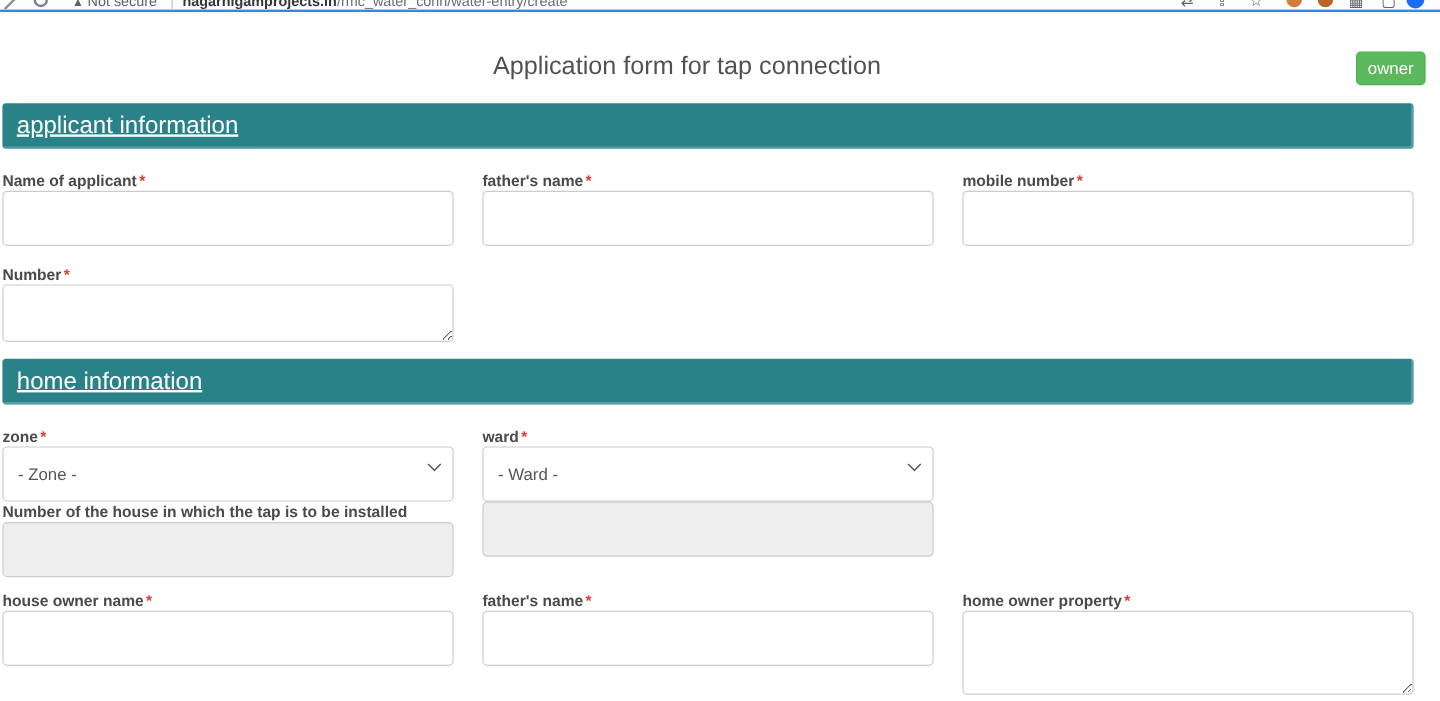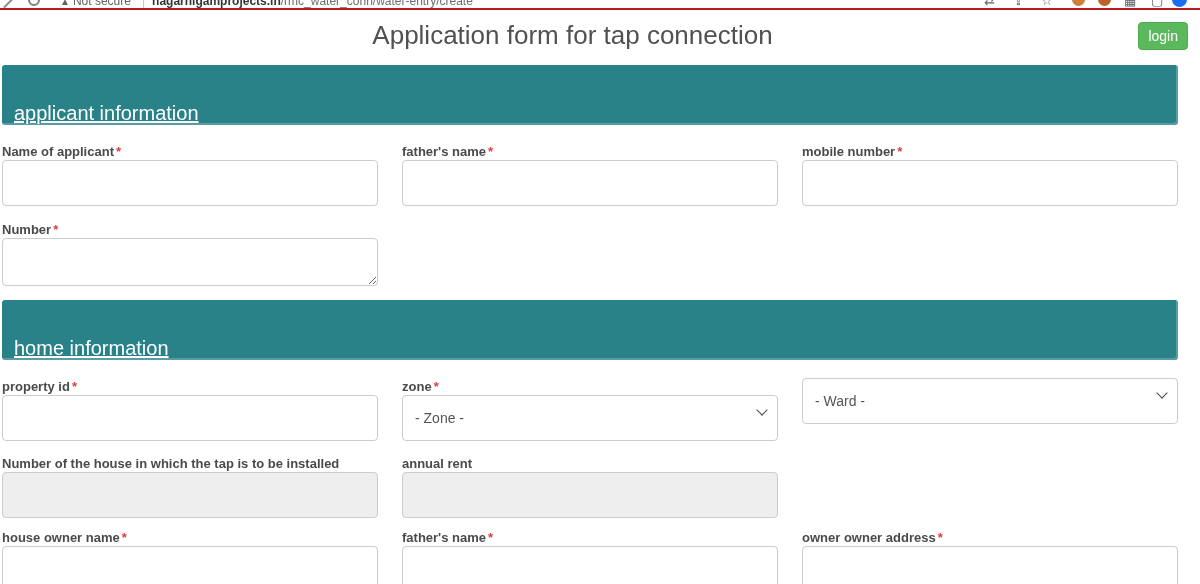--- a/index.html
+++ b/index.html
@@ -6,61 +6,61 @@
     --teal:#2a8289; --login_green:#5cb85c; --login_border:#4cae4c;
     --required_red:#e23b3b; --label_gray:#4a4a4a; --title_gray:#515151;
     --input_border:#cccccc; --disabled_bg:#eeeeee;
   }
   *{box-sizing:border-box; margin:0; padding:0;}
   html,body{width:1200px; height:584px; overflow:hidden; background:#fff;
     font-family:"Liberation Sans", sans-serif;}
 
   
   .browser-bar{position:relative; height:10px; background:#fdfdfd;
-    border-bottom:2px solid #b91c1c; overflow:hidden; color:#5f6368;text-align:center;}
+    border-bottom:2px solid #3b82f6; overflow:hidden; color:#5f6368;text-align:center;}
   .browser-bar .abs{position:absolute;}
   .fwd{left:2px; top:2px; width:13px; height:2px; background:#8a8d91;
     transform:rotate(-45deg);}
   .reload{left:28px; top:-6px; width:12px; height:12px; border:2px solid #7d8084;
     border-radius:50%;}
   .addr{left:60px; top:-6px; font-size:12px; white-space:nowrap;}
   .warn{font-size:10px; color:#5f6368;}
   .sec{color:#5f6368; margin:0 4px 0 3px;}
   .sep{color:#c3c6ca; margin:0 7px;}
   .domain{color:#33373b; font-weight:bold;}
   .path{color:#6a6e73;}
   .ricon{top:-7px; font-size:13px; color:#5f6368;}
   .circ{width:13px; height:13px; border-radius:50%;}
   .ext1{left:1072px; top:-7px; background:#d07f3a;}
   .ext2{left:1098px; top:-7px; background:#b9642a;}
   .avatar{left:1172px; top:-8px; width:15px; height:15px; background:#1b6ef3;}
 
   
   .titlebar{position:relative;}
-  .page-title{width:1145px; text-align:center; margin-top:5px;
-    font-size:26px; font-weight:400; color:var(--title_gray); line-height:40px;}
+  .page-title{width:1145px; text-align:center; margin-top:26px;
+    font-size:21px; font-weight:400; color:var(--title_gray); line-height:40px;}
   .login-btn{position:absolute; top:7px; right:12px;
     background:var(--login_green); border:1px solid var(--login_border);
     color:#fff; font-size:14px; padding:5px 9px; border-radius:4px; cursor:pointer;
     font-family:"Liberation Sans", sans-serif;}
 
   
   .content{margin-left:2px; width:1176px;}
-  .panel-heading{height:60px; display:flex; align-items:flex-end; padding-left:12px;
+  .panel-heading{height:38px; display:flex; align-items:center; padding-left:12px;
     background:var(--teal); border-radius:3px;
     box-shadow:inset -2px -2px 0 rgba(255,255,255,0.22);}
   .panel-heading a{color:#fff; font-size:20px; font-weight:400;
     text-decoration:underline; cursor:pointer;}
   .p1{margin-top:10px;} .p2{margin-top:14px;} .p3{margin-top:11px;}
 
   .row{display:grid; grid-template-columns:repeat(3,376px); column-gap:24px;}
   .ctl-label{display:block; font-size:13px; font-weight:bold; color:var(--label_gray);
     line-height:17px;}
   .req{color:var(--required_red); font-weight:bold; margin-left:2px;}
-  .mt6{margin-top:18px;} .mt8{margin-top:8px;} .mt14{margin-top:14px;} .mt15{margin-top:15px;}
+  .mt6{margin-top:18px;} .mt8{margin-top:8px;} .mt14{} .mt15{margin-top:15px;}
 
   input[type=text], select, textarea{
     width:100%; border:1px solid var(--input_border); border-radius:4px;
     background:#fff; font-size:14px; color:#555; padding:6px 12px;
     font-family:"Liberation Sans", sans-serif; outline:none;}
   input[type=text], select{height:46px;}
   textarea{height:48px; resize:both; display:block;}
   input:disabled{background:var(--disabled_bg); cursor:not-allowed;}
   .ta-tall{height:70px;}
 
@@ -84,21 +84,21 @@
   <span class="abs ricon" style="left:1041px;">☆</span>
   <span class="abs circ ext1"></span>
   <span class="abs circ ext2"></span>
   <span class="abs ricon" style="left:1124px;">▦</span>
   <span class="abs ricon" style="left:1151px;">▢</span>
   <span class="abs circ avatar"></span>
 </div>
 
 <div class="titlebar">
   <h1 class="page-title">Application form for tap connection</h1>
-  <button class="login-btn">login</button>
+  <button class="login-btn">owner</button>
 </div>
 
 <div class="content">
 
   <div class="panel p1">
     <div class="panel-heading">
       <a>applicant information</a>
     </div>
     <div class="row mt6">
       <div>
@@ -121,64 +121,60 @@
       </div>
     </div>
   </div>
 
   <div class="panel p2">
     <div class="panel-heading">
       <a>home information</a>
     </div>
     <div class="row mt6">
       <div>
-        <label class="ctl-label"><span>property id</span><span class="req">*</span></label>
-        <input type="text" style="">
-      </div>
-      <div>
         <label class="ctl-label"><span>zone</span><span class="req">*</span></label>
         <div class="select-wrap">
           <select>
             <option>- Zone -</option>
           </select>
           <span class="chev"></span>
         </div>
       </div>
       <div>
+        <label class="ctl-label"><span>ward</span><span class="req">*</span></label>
         <div class="select-wrap">
           <select>
             <option>- Ward -</option>
           </select>
           <span class="chev"></span>
         </div>
       </div>
     </div>
     <div class="row mt14">
       <div>
         <label class="ctl-label"><span>Number of the house in which the tap is to be installed</span></label>
         <input type="text" disabled="" style="">
       </div>
       <div>
-        <label class="ctl-label"><span>annual rent</span></label>
         <input type="text" disabled="" style="">
       </div>
       <div></div>
     </div>
   </div>
 
   <div class="panel p3">
     <div class="row mt8">
       <div>
         <label class="ctl-label"><span>house owner name</span><span class="req">*</span></label>
         <input type="text" style="">
       </div>
       <div>
         <label class="ctl-label"><span>father's name</span><span class="req">*</span></label>
         <input type="text" style="">
       </div>
       <div>
-        <label class="ctl-label"><span>owner owner address</span><span class="req">*</span></label>
+        <label class="ctl-label"><span>home owner property</span><span class="req">*</span></label>
         <textarea class="ta-tall" style=""></textarea>
       </div>
     </div>
   </div>
 
 </div>
 
 </body></html>

